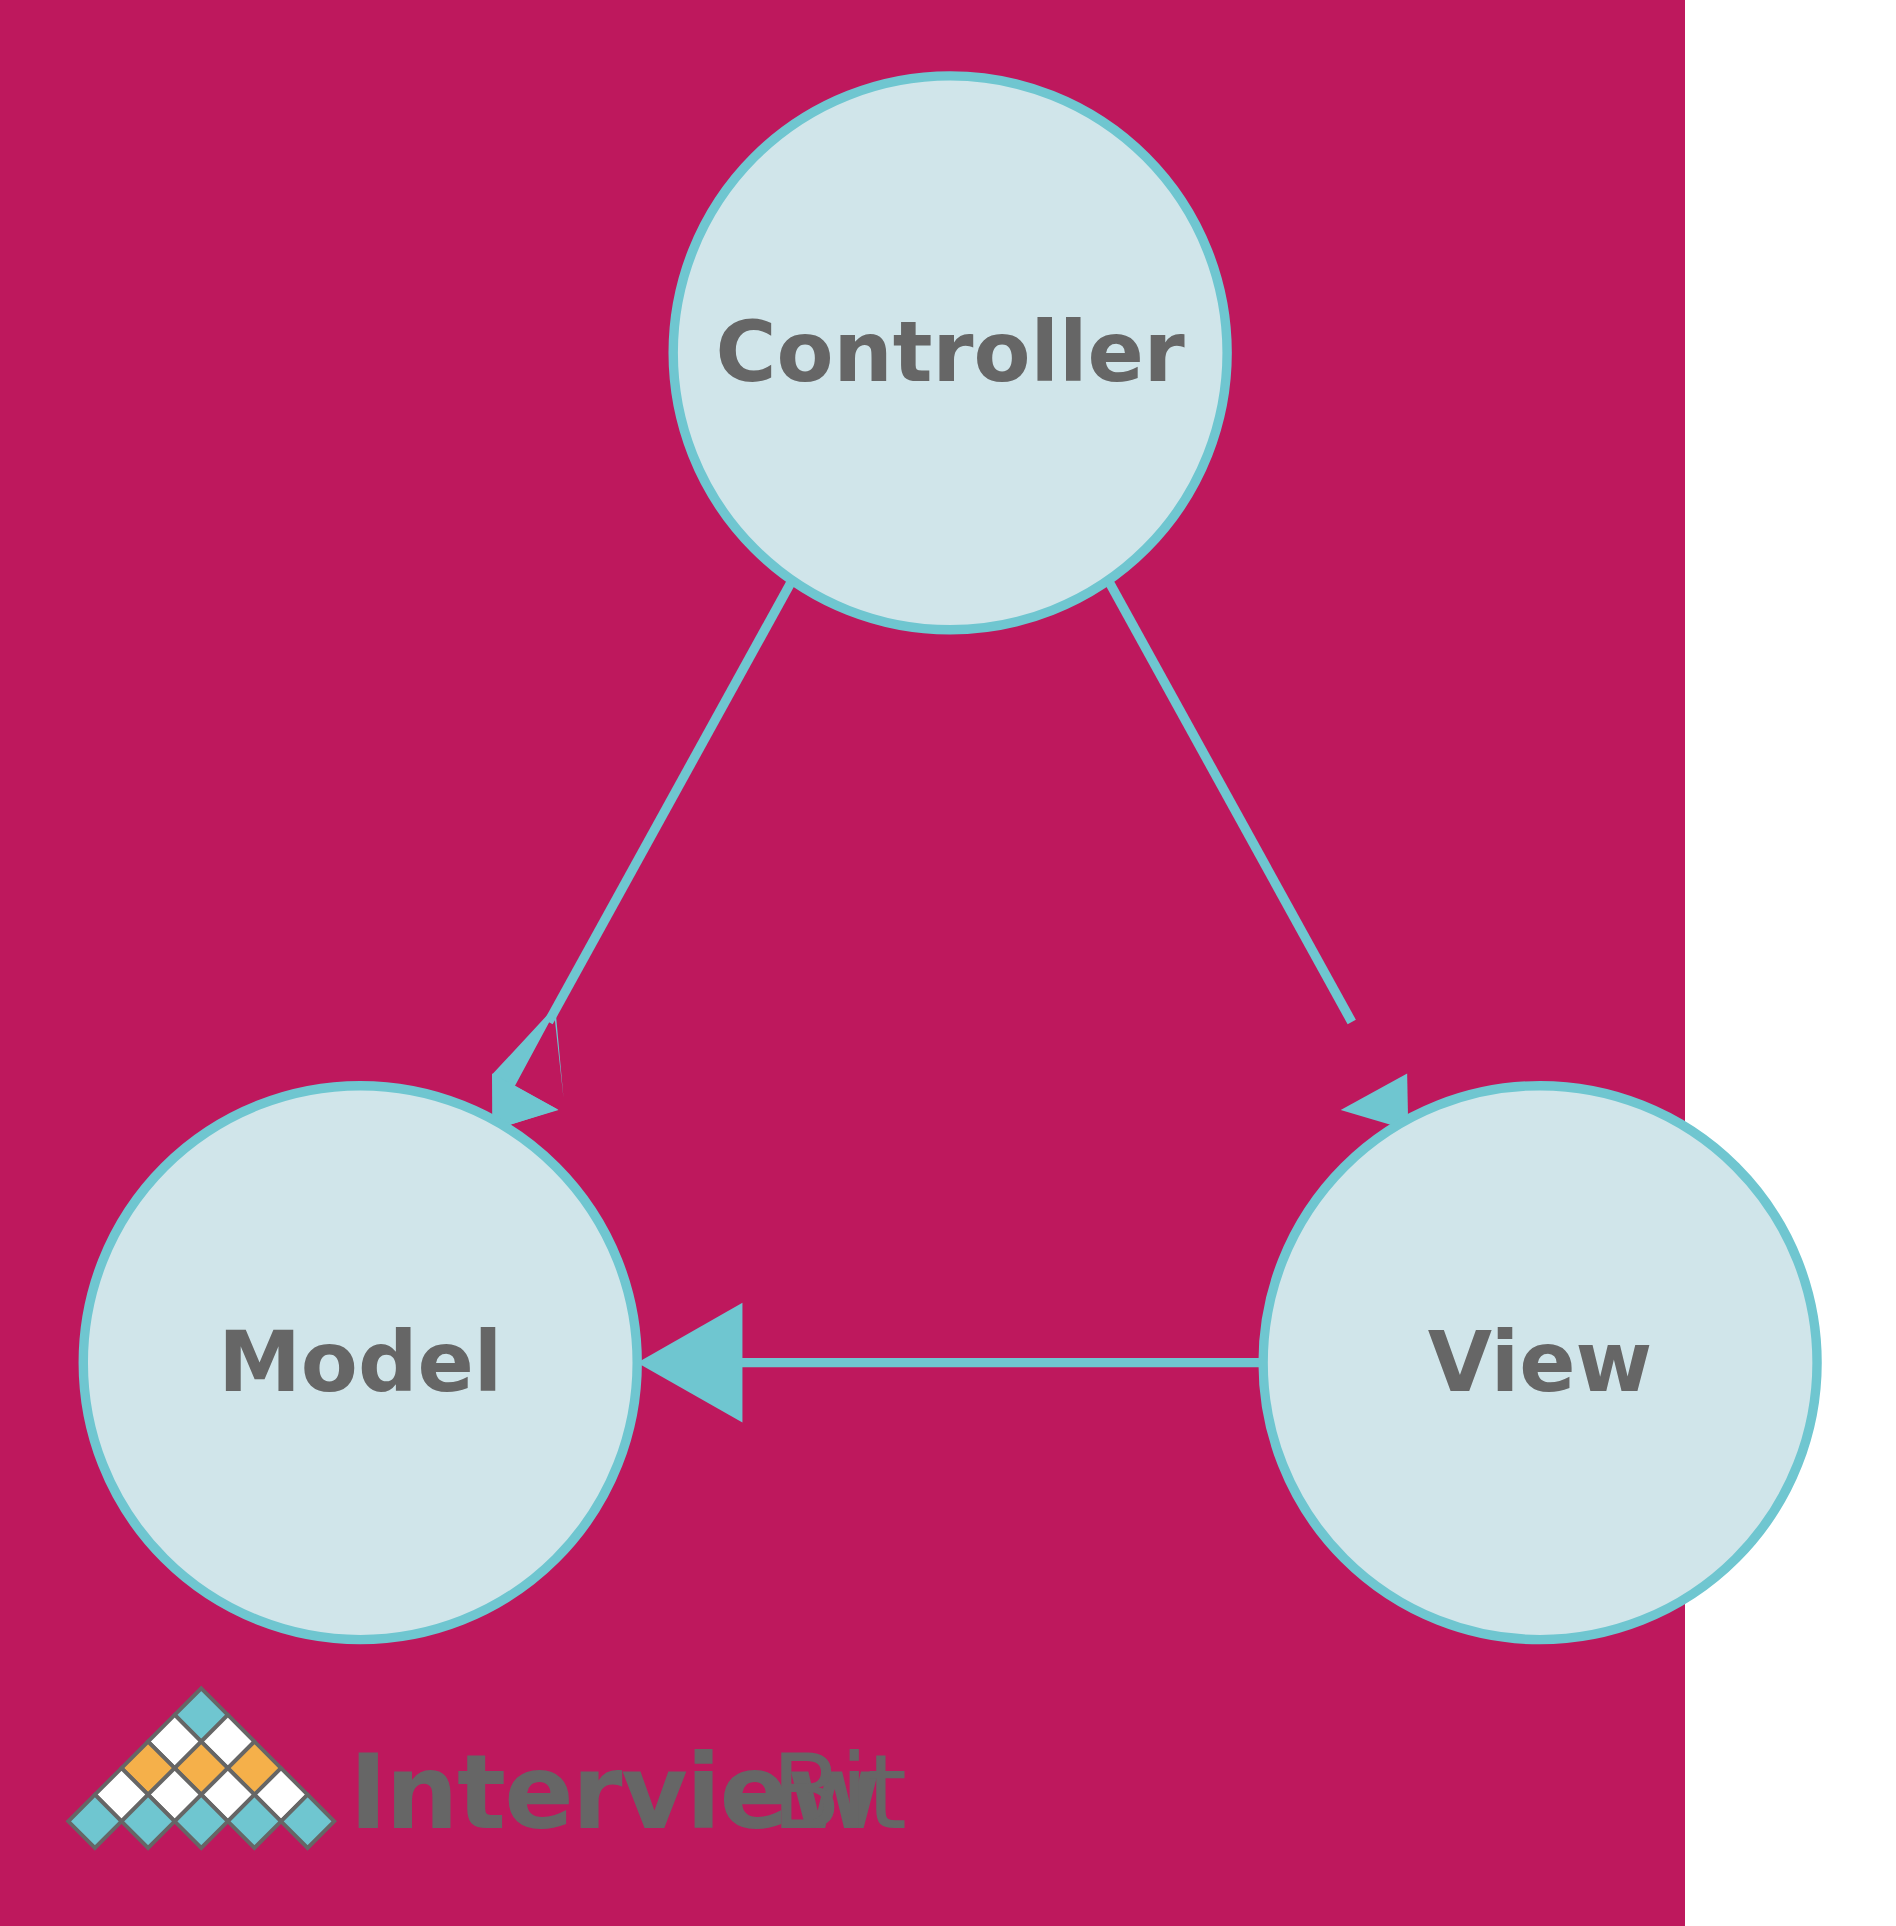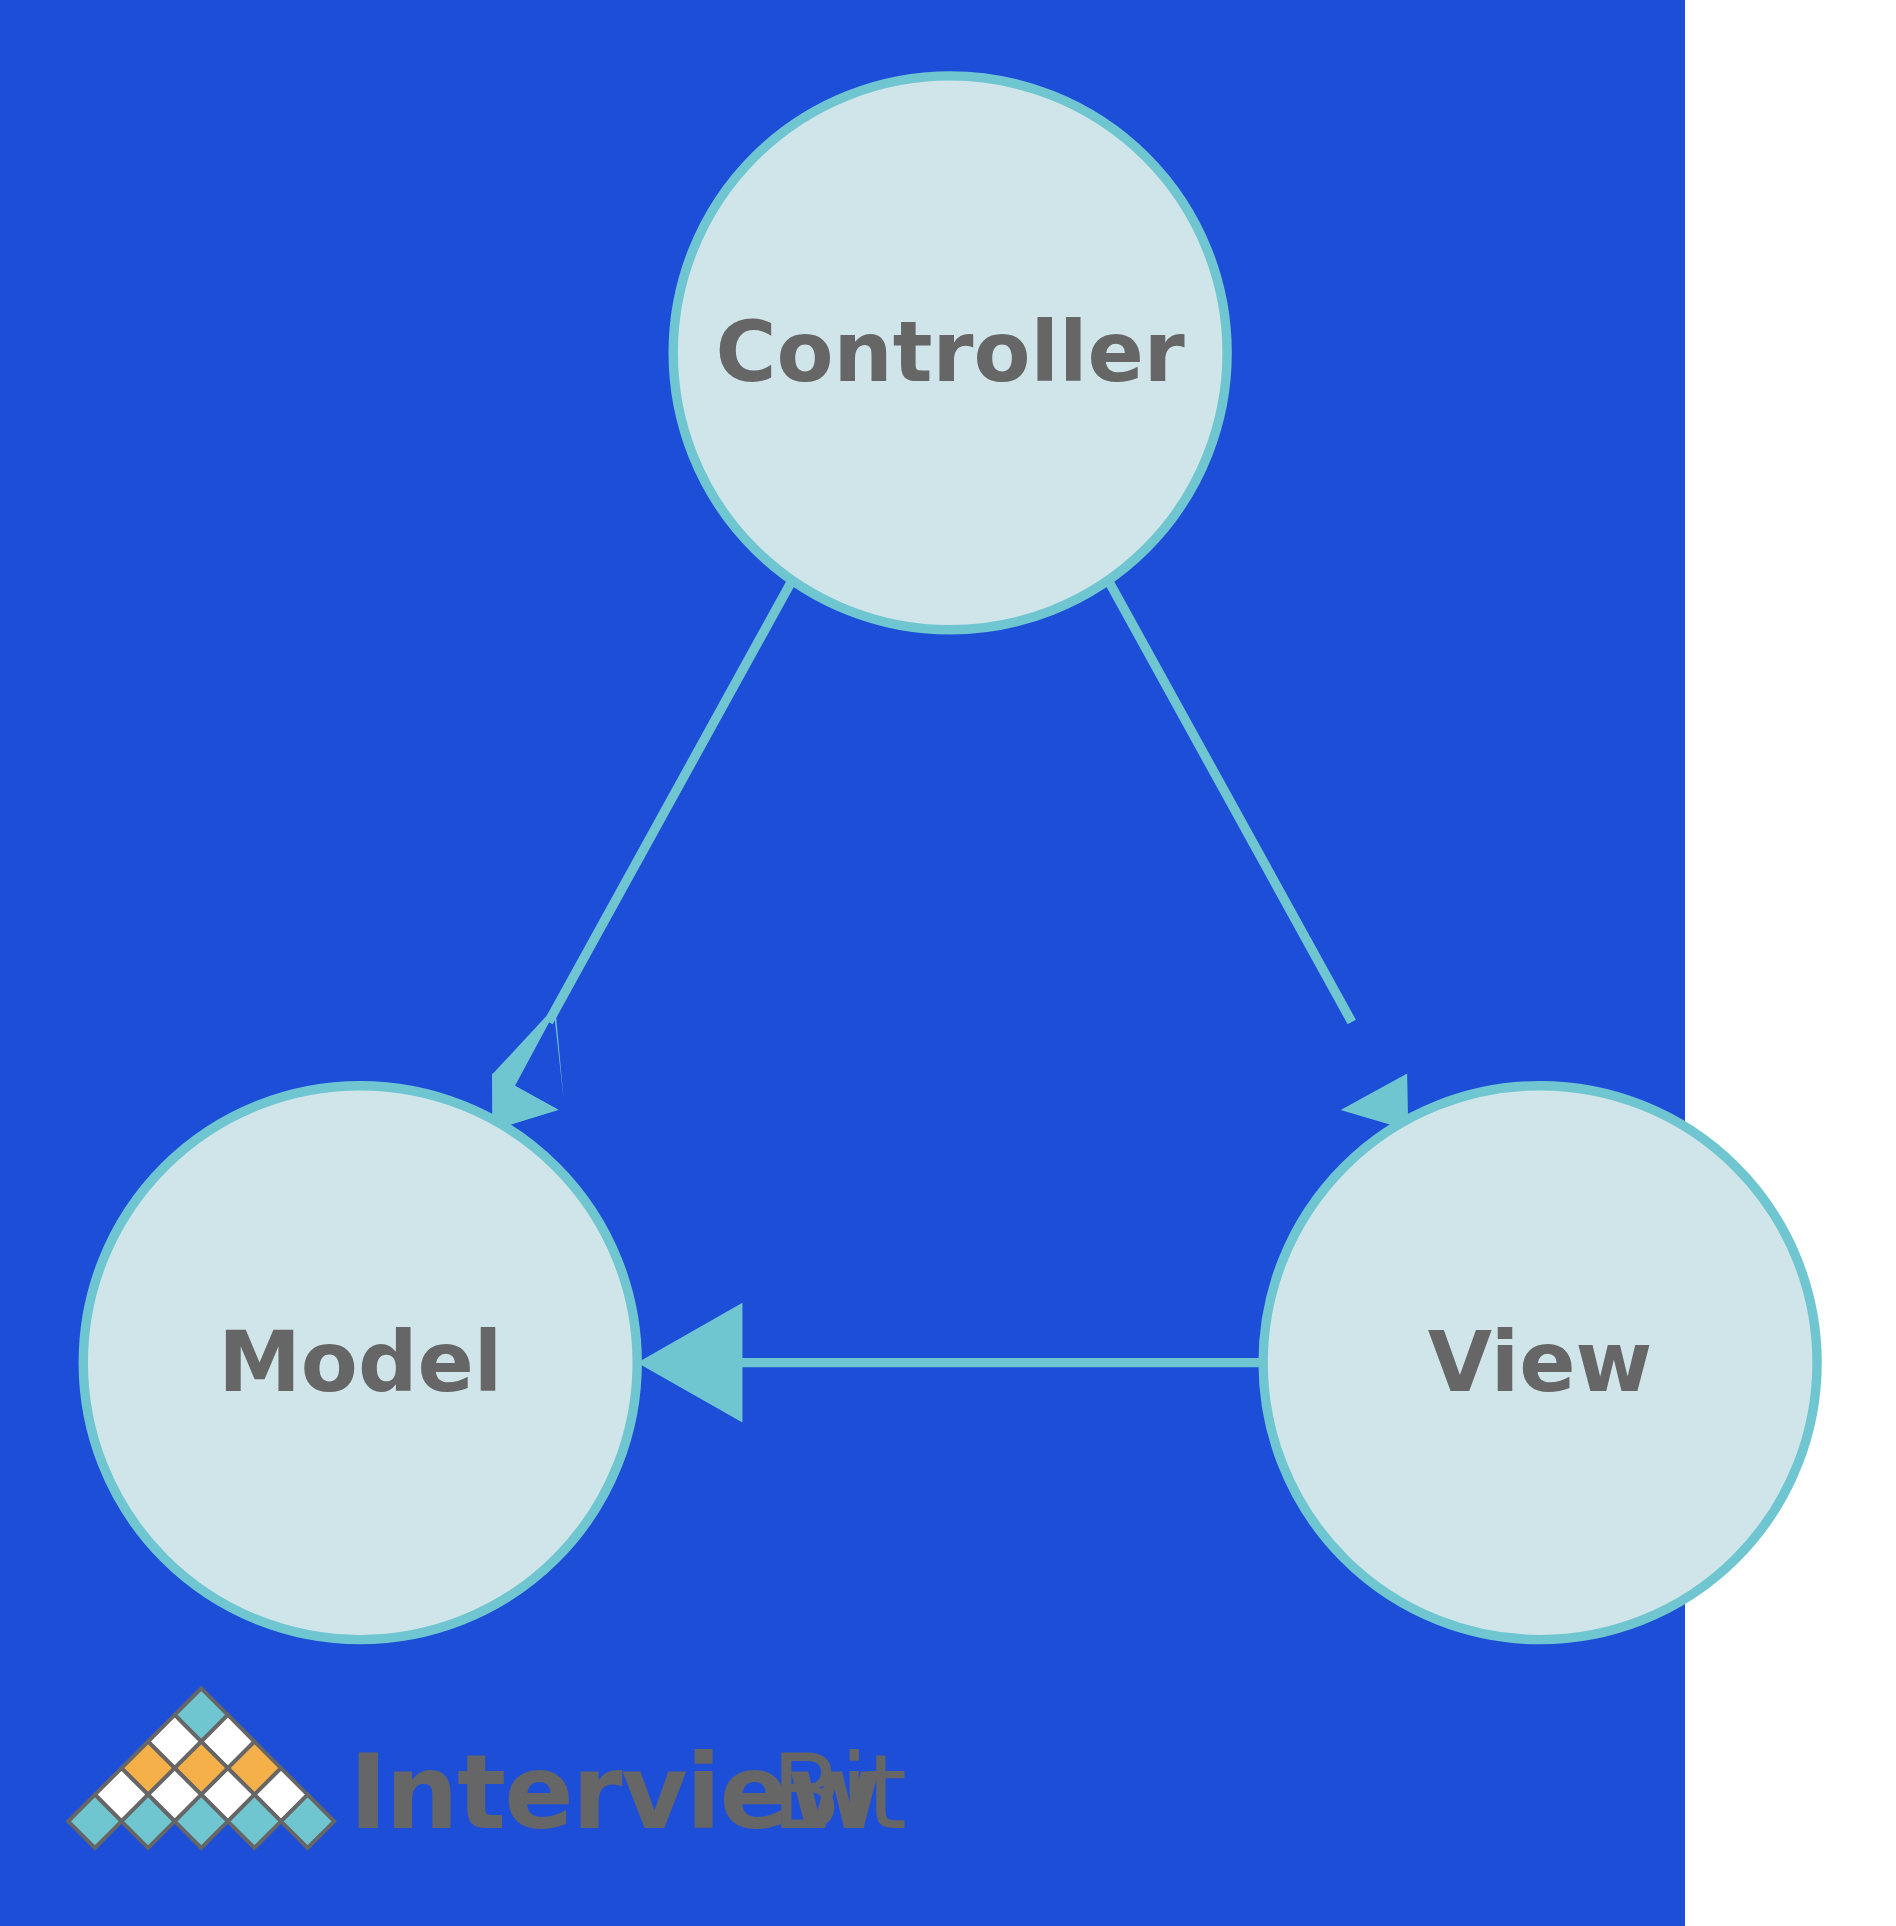--- a/index.html
+++ b/index.html
@@ -11,21 +11,21 @@
   body {
     width: 1897px;
     height: 1926px;
     overflow: hidden;
     font-family: "DejaVu Sans", sans-serif;
   }
   #diagram-root {
     position: relative;
     width: 1685px;
     height: 1926px;
-    background: #1d4ed8;
+    background: #be185d;
   }
   #mvc-svg {
     position: absolute;
     top: 0;
     left: 0;
     width: 1897px;
     height: 1926px;
     display: block;
   }
   .node-label {

